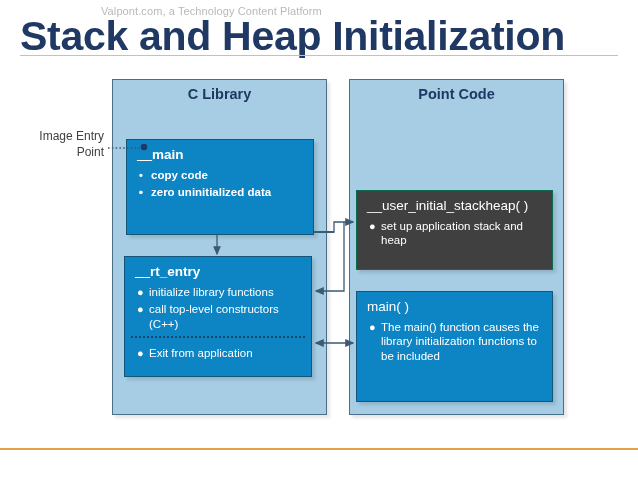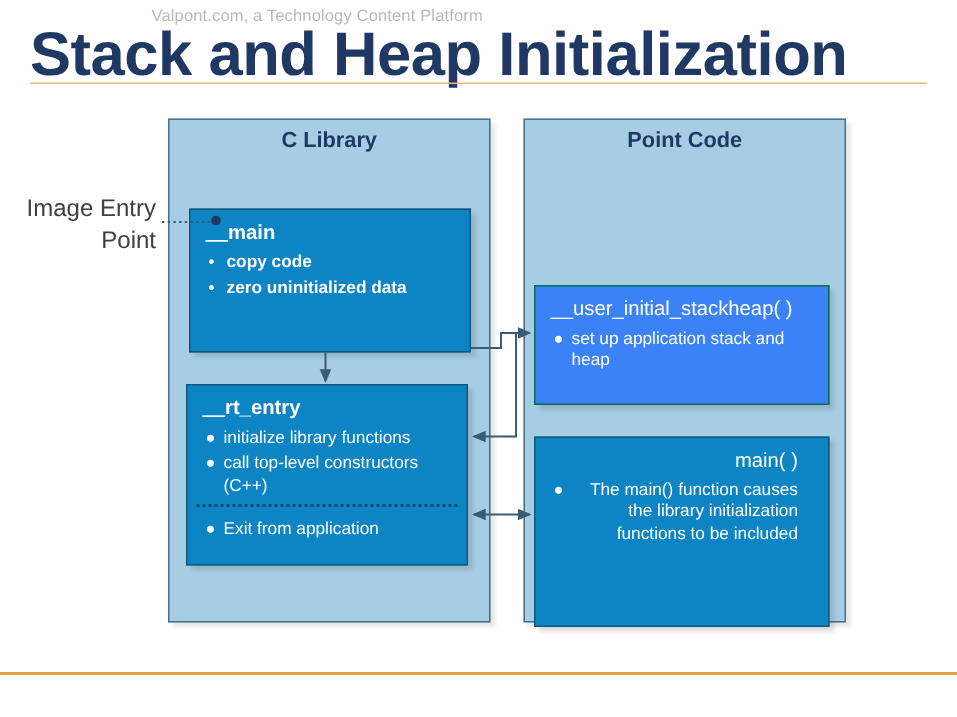--- a/index.html
+++ b/index.html
@@ -75,25 +75,25 @@
   #panel-c-library { left: 112px; top: 79px; width: 215px; height: 336px; }
   #panel-user-code { left: 349px; top: 79px; width: 215px; height: 336px; }
 
   
   .card {
     position: absolute;
     box-sizing: border-box;
     border: 1px solid #16557a;
     box-shadow: 3px 3px 3px rgba(0,0,0,0.12);
     color: #ffffff;
-    padding: 7px 20px 7px 10px;
+    padding: 7px 2px 7px 10px;
     overflow: hidden;
   }
   .card.blue  { background: #0d84c3; }
-  .card.green { background: #3b82f6; border-color: #0c6b4e; }
+  .card.green { background: #404040; border-color: #0c6b4e; }
 
   .card-title {
     font-size: 13.5px;
     font-weight: bold;
     line-height: 1.25;
     margin: 0 0 2px 0;
     white-space: nowrap;
   }
   .card-title.light { font-weight: normal; }
 
@@ -117,21 +117,21 @@
     top: 0px;
     font-size: 11px;
     line-height: 1.3;
   }
   ul.bullets.bold li { font-weight: bold; font-size: 11.5px; }
 
   
   #card-main      { left: 126px; top: 139px; width: 188px; height: 96px; }
   #card-rt-entry  { left: 124px; top: 256px; width: 188px; height: 121px; }
   #card-stackheap { left: 356px; top: 190px; width: 197px; height: 80px; }
-  #card-main-fn   { left: 356px; top: 291px; width: 197px; height: 127px; text-align: right; }
+  #card-main-fn   { left: 356px; top: 291px; width: 197px; height: 111px; }
 
   #card-rt-entry .divider {
     position: absolute;
     left: 6px;
     right: 6px;
     top: 79px;
     height: 0;
     border-top: 2px dotted #15486b;
   }
   #card-rt-entry .lower-list {
@@ -141,21 +141,21 @@
     right: 8px;
   }
 
   
   .entry-label {
     position: absolute;
     left: 14px;
     top: 129px;
     width: 90px;
     text-align: right;
-    font-size: 16px;
+    font-size: 12px;
     line-height: 1.32;
     color: #404040;
   }
 
   
   #connectors {
     position: absolute;
     left: 0;
     top: 0;
     width: 638px;

